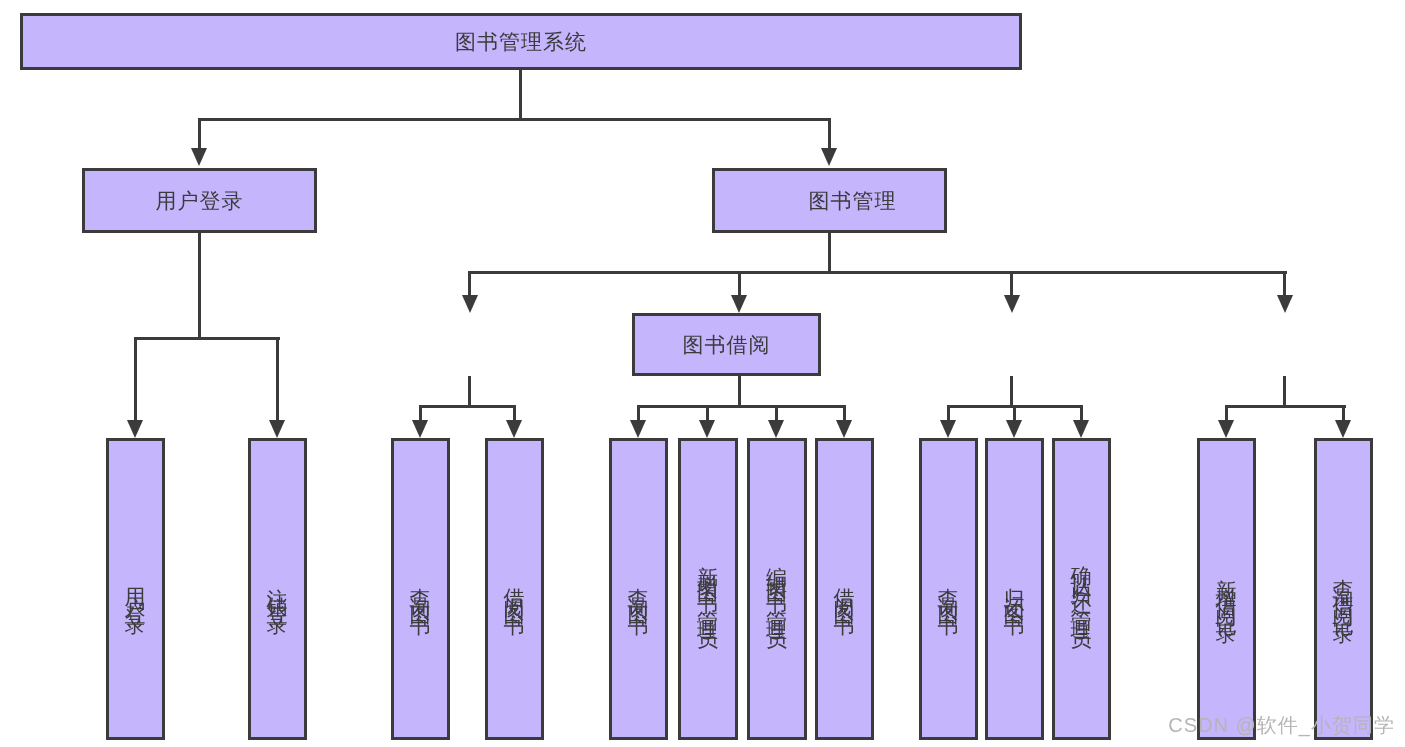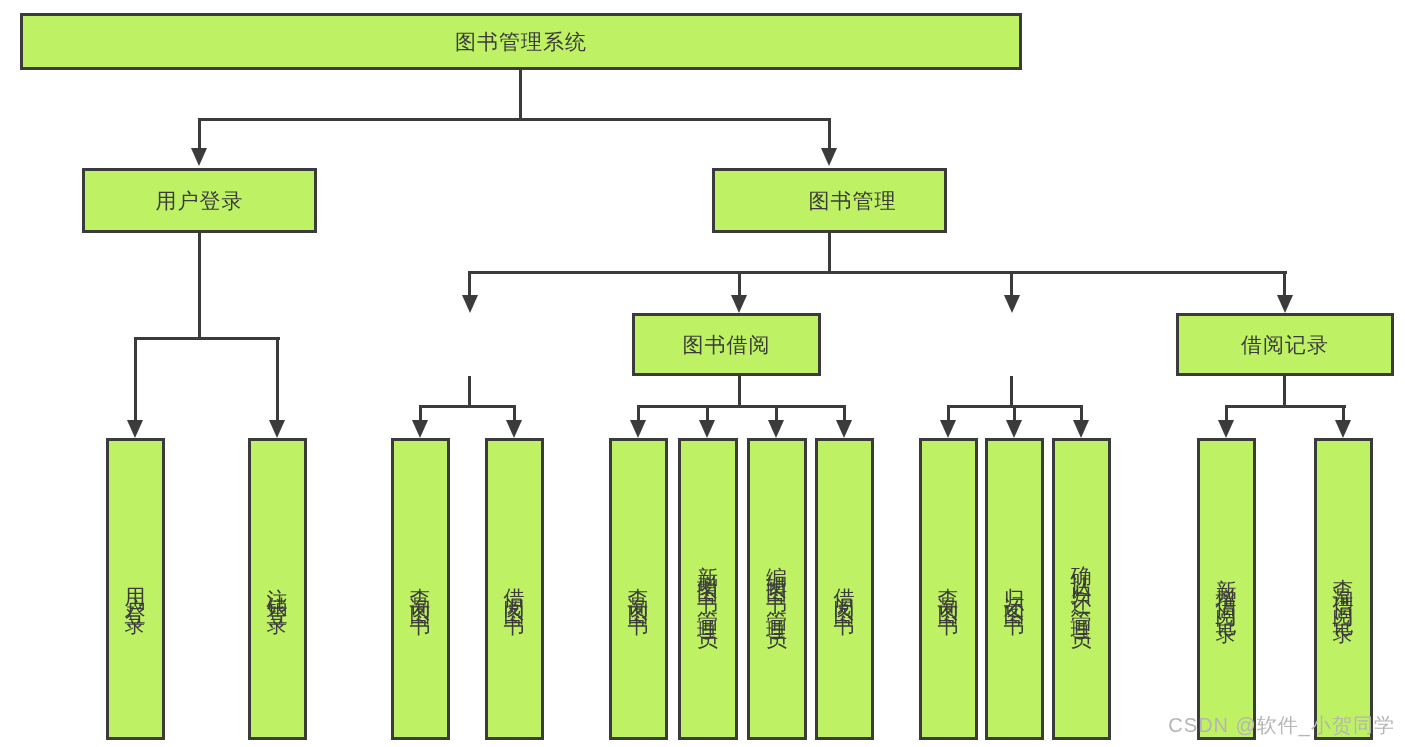--- a/index.html
+++ b/index.html
@@ -9,21 +9,21 @@
     height: 747px;
     background: #ffffff;
     font-family: "Liberation Sans", "DejaVu Sans", sans-serif;
     color: #3b3b3b;
     overflow: hidden;
   }
   .box {
     position: absolute;
     box-sizing: border-box;
     border: 3px solid #3b3b3b;
-    background: #bef264;
+    background: #c4b5fd;
     display: flex;
     align-items: center;
     justify-content: center;
     font-size: 21px;
     letter-spacing: 1px;
     color: #3b3b3b;
     z-index: 2;
   }
   .vbox {
     writing-mode: vertical-rl;
@@ -80,21 +80,20 @@
   <div class="vl" style="left:468px; top:271px; height:26px;"></div>
   <div class="ar" style="left:462px; top:295px;"></div>
   <div class="vl" style="left:738px; top:271px; height:26px;"></div>
   <div class="ar" style="left:731px; top:295px;"></div>
   <div class="vl" style="left:1010px; top:271px; height:26px;"></div>
   <div class="ar" style="left:1004px; top:295px;"></div>
   <div class="vl" style="left:1283px; top:271px; height:26px;"></div>
   <div class="ar" style="left:1277px; top:295px;"></div>
 
   <div class="box" style="left:632px; top:313px; width:189px; height:63px;">图书借阅</div>
-  <div class="box" style="left:1176px; top:313px; width:218px; height:63px;">借阅记录</div>
 
   <div class="vl" style="left:468px; top:376px; height:32px;"></div>
   <div class="hl" style="left:419px; top:405px; width:97px;"></div>
   <div class="vl" style="left:419px; top:405px; height:17px;"></div>
   <div class="ar" style="left:412px; top:420px;"></div>
   <div class="vl" style="left:513px; top:405px; height:17px;"></div>
   <div class="ar" style="left:506px; top:420px;"></div>
 
   <div class="vl" style="left:738px; top:376px; height:32px;"></div>
   <div class="hl" style="left:637px; top:405px; width:209px;"></div>

